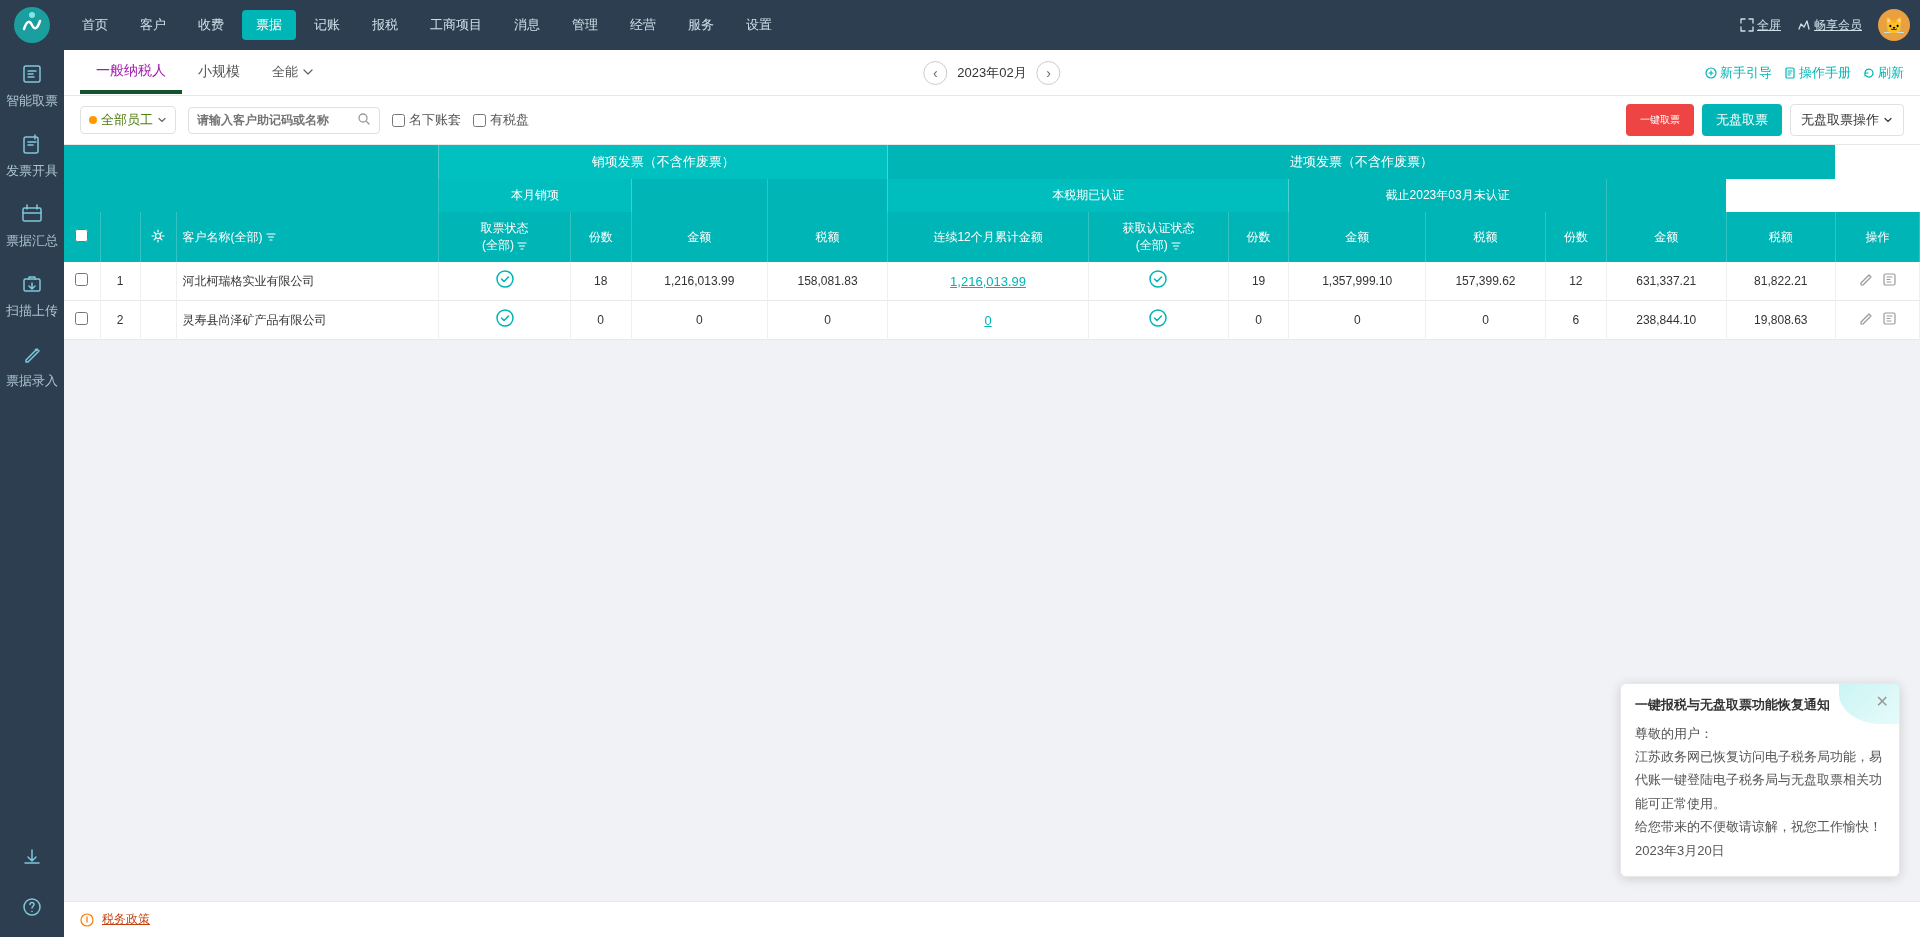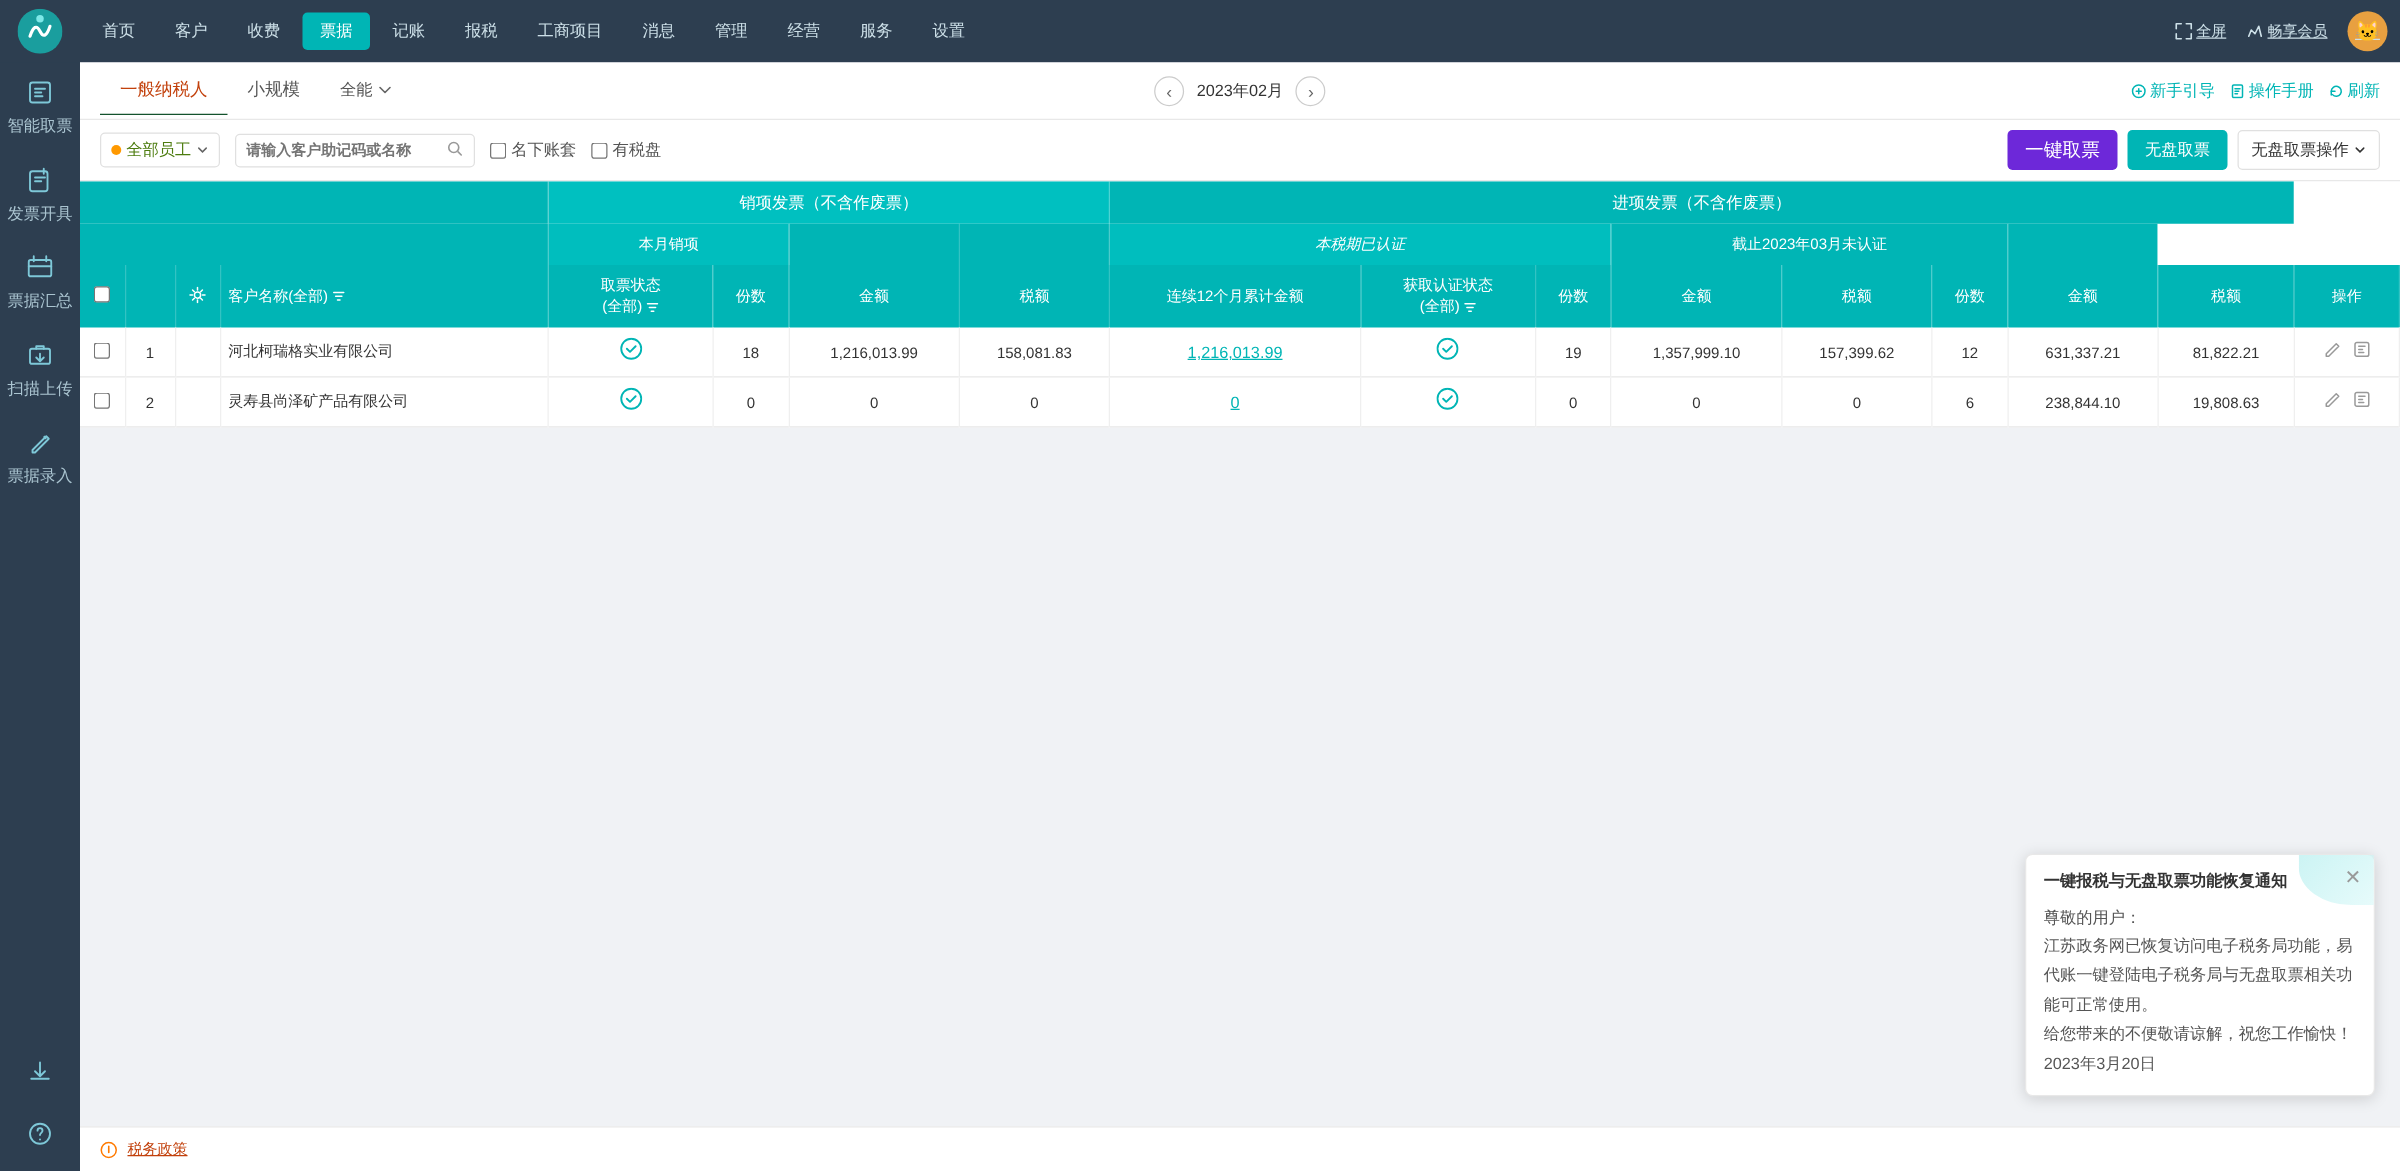--- a/index.html
+++ b/index.html
@@ -96,21 +96,21 @@
       position: relative;
     }
     .sub-tab {
       padding: 10px 16px;
       cursor: pointer;
       color: #555;
       font-size: 14px;
       border-bottom: 2px solid transparent;
       display: flex; align-items: center; gap: 4px;
     }
-    .sub-tab.active { color: #c2410c; border-bottom: 1px solid #14532d; font-weight: 500; }
+    .sub-tab.active { color: #a21caf; border-bottom: 4px solid #14532d; font-weight: 500; }
     .sub-tab-center {
       position: absolute;
       left: 50%;
       transform: translateX(-50%);
       display: flex;
       align-items: center;
       gap: 10px;
       color: #333;
       font-size: 14px;
     }
@@ -150,21 +150,21 @@
       display: flex; align-items: center;
       border: 1px solid #e0e0e0; border-radius: 4px;
       padding: 4px 8px; background: #fff;
     }
     .search-box input {
       border: none; outline: none; width: 160px; font-size: 12px; color: #999; font-weight: bold;
     }
     .search-icon-btn { cursor: pointer; color: #999; }
     .checkbox-label { display: flex; align-items: center; gap: 4px; cursor: pointer; color: #555; font-size: 13px; }
     .filter-right { margin-left: auto; display: flex; gap: 8px; }
-    .btn-orange { background: #6d28d9; color: #fff; border: none; border-radius: 4px; padding: 6px 14px; cursor: pointer; font-size: 15px; }
+    .btn-orange { background: #ef4444; color: #fff; border: none; border-radius: 4px; padding: 6px 14px; cursor: pointer; font-size: 10px; }
     .btn-teal { background: #00b5b5; color: #fff; border: none; border-radius: 4px; padding: 6px 14px; cursor: pointer; font-size: 13px; }
     .btn-dropdown { background: #fff; color: #333; border: 1px solid #e0e0e0; border-radius: 4px; padding: 6px 10px; cursor: pointer; font-size: 13px; display: flex; align-items: center; gap: 4px; }
 
     
     .table-wrapper { flex: 1; overflow: auto; padding: 0 0 0 0; }
     table { width: 100%; border-collapse: collapse; background: #fff; }
     thead tr th {
       background: #00b5b5;
       color: #fff;
       padding: 8px 6px;
@@ -441,21 +441,21 @@
             <th colspan="4" style="background:#00b5b5;border-right:1px solid rgba(255,255,255,0.3);"></th>
             <th colspan="4" style="background:#00c0c0;border-right:1px solid rgba(255,255,255,0.3);font-size:13px;">销项发票（不含作废票）</th>
             <th colspan="8" style="background:#00b5b5;font-size:13px;">进项发票（不含作废票）</th>
           </tr>
 
           <tr class="sub-header">
             <th colspan="4" style="background:#00b5b5;"></th>
             <th colspan="2" style="background:#00bebe;border-right:1px solid rgba(255,255,255,0.3);">本月销项</th>
             <th colspan="1" style="background:#00b5b5;"></th>
             <th colspan="1" style="background:#00b5b5;border-right:1px solid rgba(255,255,255,0.3);"></th>
-            <th colspan="3" style="background:#00bebe;border-right:1px solid rgba(255,255,255,0.3);font-style:italic;">本税期已认证</th>
+            <th colspan="3" style="background:#00bebe;border-right:1px solid rgba(255,255,255,0.3);">本税期已认证</th>
             <th colspan="3" style="background:#00b5b5;">截止2023年03月未认证</th>
             <th colspan="1" style="background:#00b5b5;"></th>
           </tr>
 
           <tr>
             <th class="check-col">
               <input type="checkbox" style="">
             </th>
             <th class="seq-col"></th>
             <th class="settings-col">

